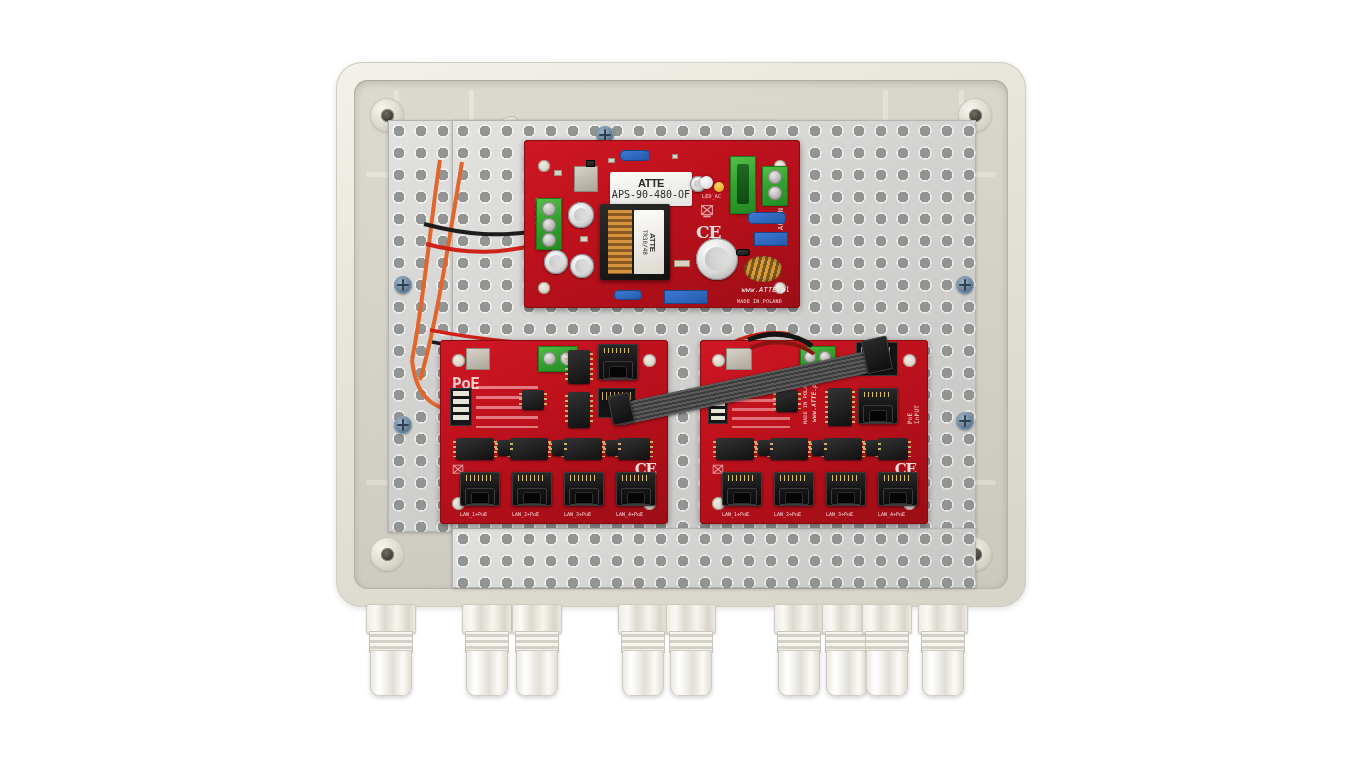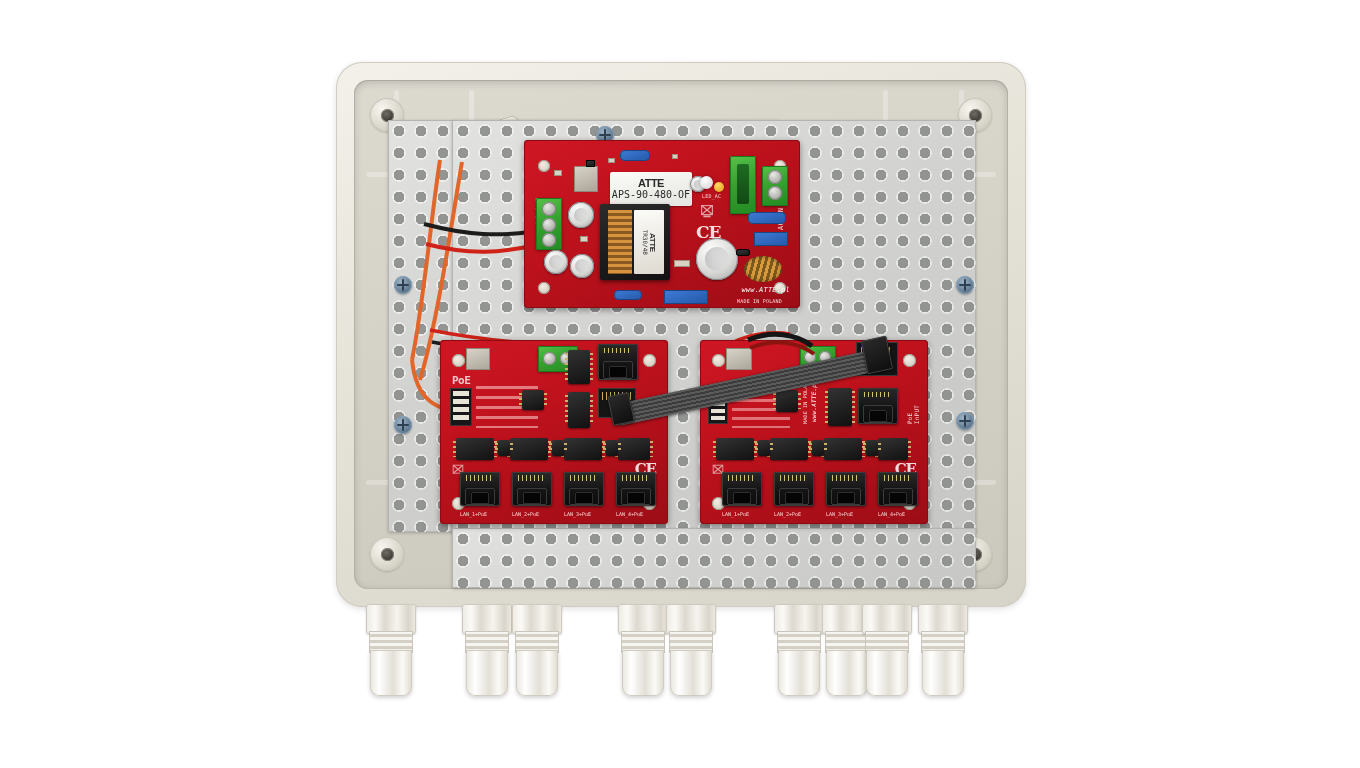--- a/index.html
+++ b/index.html
@@ -364,21 +364,21 @@
 
   <div class="pcb" style="left:440px;top:340px;width:228px;height:184px;">
 
     <div class="pad" style="left:12px;top:14px;width:13px;height:13px;"></div>
     <div class="pad" style="right:12px;top:14px;width:13px;height:13px;"></div>
     <div class="pad" style="left:12px;bottom:14px;width:13px;height:13px;"></div>
     <div class="pad" style="right:12px;bottom:14px;width:13px;height:13px;"></div>
 
     <div style="position:absolute;left:26px;top:8px;width:24px;height:22px;background:linear-gradient(160deg,#dad5ca,#aaa599);box-shadow:inset 0 0 0 1px #8d8979;"></div>
 
-    <div class="silk" style="left:12px;top:34px;font-size:11px;font-weight:bold;letter-spacing:-.5px;color:#f3c9c9;">PoE</div>
+    <div class="silk" style="left:12px;top:34px;font-size:16px;font-weight:bold;letter-spacing:-.5px;color:#f3c9c9;">PoE</div>
 
     <div style="position:absolute;left:10px;top:48px;width:22px;height:38px;background:#17171a;border-radius:1px;
                 box-shadow:inset 0 0 0 1px #39393c;">
       <div style="position:absolute;left:3px;top:3px;width:16px;height:32px;
                   background:repeating-linear-gradient(to bottom,#e8e4d8 0 5px,#17171a 5px 8px);"></div>
     </div>
 
     <div style="position:absolute;left:36px;top:46px;width:62px;height:42px;
                 background:repeating-linear-gradient(to bottom, rgba(255,210,210,.55) 0 3px, transparent 3px 10px);"></div>
 

